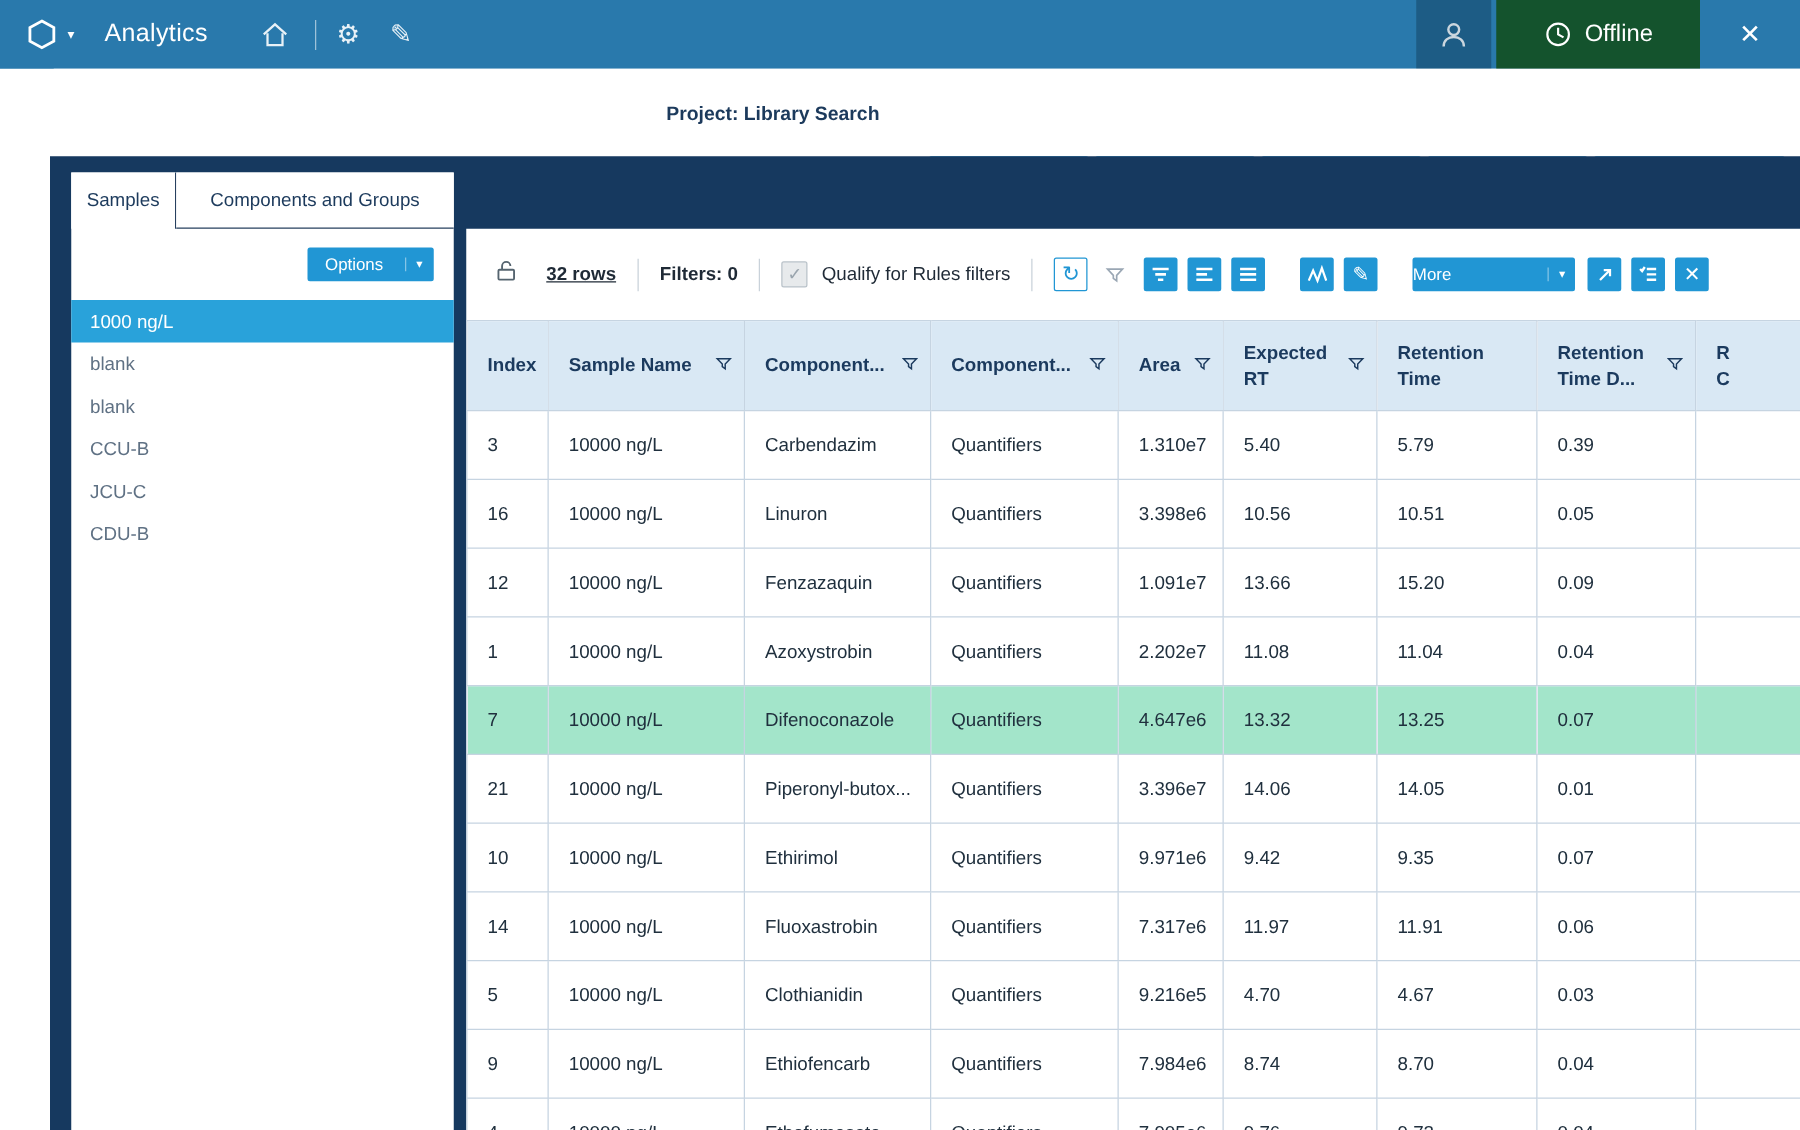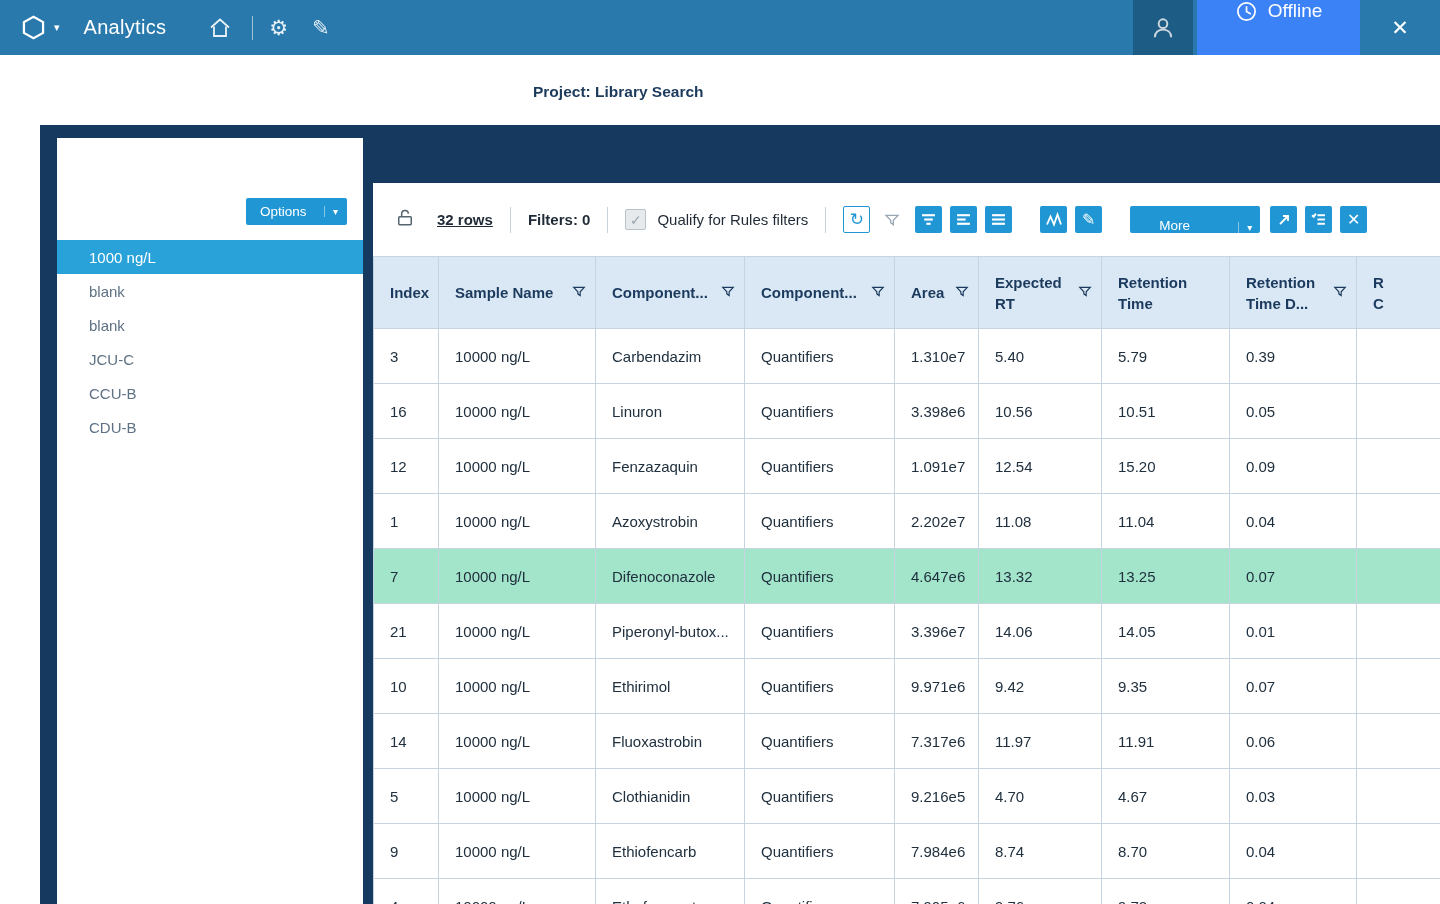--- a/index.html
+++ b/index.html
@@ -12,21 +12,21 @@
             display:flex; align-items:center; padding-left:20px; }
   .topbar svg { display:block; }
   .logo-wrap { display:flex; align-items:center; gap:7px; }
   .logo-caret { color:#fff; font-size:11px; }
   .app-title { color:#fff; font-size:20px; font-weight:400; margin-left:24px; letter-spacing:.3px; }
   .tb-ico { margin-left:28px; display:flex; align-items:center; color:#e8f1f7; }
   .tb-divider { width:1px; height:24px; background:rgba(255,255,255,.55); margin:0 16px 0 20px; }
   .tb-char { color:#e8f1f7; font-size:21px; line-height:1; }
   .topbar-right { margin-left:auto; display:flex; align-items:stretch; height:55px; }
   .user-btn { width:60px; background:rgba(10,40,60,.35); display:flex; align-items:center; justify-content:center; margin-right:4px; cursor:pointer; }
-  .offline-badge { width:163px; background:#3b82f6; display:flex; align-items:flex-start; justify-content:center; gap:10px;
+  .offline-badge { width:163px; background:#14532d; display:flex; align-items:center; justify-content:center; gap:10px;
                    color:#fff; font-size:19px; }
   .top-close { width:80px; display:flex; align-items:center; justify-content:center; color:#fff; font-size:21px; font-weight:400; cursor:pointer; }
 
   
   .menubar { position:absolute; top:55px; left:0; width:100%; height:70px; background:#fff;margin-left:43px; }
   .project-label { position:absolute; left:490px; top:28px; color:#1C3A5C; font-size:15.5px; font-weight:700; }
   .menu-buttons { position:absolute; left:665px; top:83px; transform:translateY(-50%); display:flex; gap:5px; align-items:center; }
   .mbtn { width:128px; height:26px; background:#2196D4; border-radius:2px; color:#fff; font-size:13.5px;
           display:flex; align-items:center; justify-content:space-between; padding:0 8px 0 11px; cursor:pointer; }
   .mbtn:last-of-type { width:153px; }
@@ -38,21 +38,21 @@
 
   
   .left-panel { position:absolute; left:17px; top:13px; width:306px; height:766px; background:#fff; }
   .lp-tabs { display:flex; height:45px; }
   .lp-tab { display:flex; align-items:center; justify-content:center; font-size:15px; color:#1C3A5C; cursor:pointer; background:#fff; }
   .tab-samples { width:84px; border-right:1.5px solid #27405F; }
   .tab-components { flex:1; border-bottom:1.5px solid #27405F; }
   .options-btn { position:absolute; top:60px; right:16px; width:101px; height:27px; background:#2196D4; border-radius:2px;
                  color:#fff; font-size:13.5px; display:flex; align-items:center; justify-content:space-between; padding:0 9px 0 14px; cursor:pointer; }
   .sample-list { position:absolute; top:102px; left:0; right:0; list-style:none; }
-  .sample-list li { height:34px; display:flex; align-items:center; padding-left:32px; font-size:15px; color:#5F7184; cursor:pointer; white-space:nowrap; }
+  .sample-list li { height:34px; display:flex; align-items:center; padding-left:15px; font-size:15px; color:#5F7184; cursor:pointer; white-space:nowrap; }
   .sample-list li.selected { background:#29A2DA; color:#fff; }
 
   
   .right-panel { position:absolute; left:333px; top:13px; right:0; height:766px; }
   .table-tab { position:absolute; left:0; top:0; width:272px; height:45px; background:#fff; display:flex; align-items:center;
                padding-left:14px; font-size:15px; color:#1C3A5C; white-space:nowrap; cursor:pointer; }
   .table-surface { position:absolute; left:0; top:45px; right:0; bottom:0; background:#fff; overflow:hidden; }
 
   
   .rtoolbar { height:73px; display:flex; align-items:center; padding-left:22px; white-space:nowrap; }
@@ -61,21 +61,21 @@
   .rows-label { margin-left:22px;text-decoration:underline; }
   .qualify-check { width:21px; height:21px; background:#E7EAEC; border:1px solid #B9C2C9; border-radius:2px;
                    display:flex; align-items:center; justify-content:center; color:#9AA5AE; font-size:14px; }
   .qualify-label { color:#1F2A36; font-size:15px; margin-left:11px; }
   .tbtn { width:27px; height:27px; background:#2196D4; border-radius:2px; color:#fff; display:flex; align-items:center;
           justify-content:center; cursor:pointer; flex:none; }
   .tbtn.outline { background:#fff; border:1px solid #2196D4; color:#2196D4; font-size:17px; }
   .tbtn.ghost { background:transparent; color:#9AA7B4; cursor:default; }
   .tbtn + .tbtn { margin-left:8px; }
   .more-btn { margin-left:28px; width:130px; height:27px; background:#2196D4; border-radius:2px; color:#fff; font-size:13.5px;
-              display:flex; align-items:flex-end; justify-content:space-between; padding:0 8px 0 29px; cursor:pointer; flex:none; }
+              display:flex; align-items:center; justify-content:space-between; padding:0 8px 0 0; cursor:pointer; flex:none; }
   .gap28 { margin-left:28px !important; }
   .gap10 { margin-left:10px !important; }
 
   
   table.results { border-collapse:collapse; table-layout:fixed; width:1090px; }
   table.results th, table.results td { border:1px solid #C6D4E1; overflow:hidden; white-space:nowrap; }
   table.results th { height:72px; background:#D9E8F4; color:#1B3A5E; font-size:15px; font-weight:700; text-align:left;
                      padding:0 26px 0 16px; position:relative; vertical-align:middle; }
   .th-lines { display:flex; flex-direction:column; line-height:1.4; }
   .th-lines span:empty { display:none; }
@@ -163,45 +163,49 @@
         <div class="mbtn">
           <span>Process Method</span>
           <span class="mbtn-caret">▾</span>
         </div>
       </div>
   </div>
 
   <div class="workspace">
 
     <div class="left-panel">
+      <div class="lp-tabs">
+        <div class="lp-tab tab-samples">Samples</div>
+        <div class="lp-tab tab-components">Components and Groups</div>
+      </div>
       <div class="options-btn">
         <span>Options</span>
         <span class="mbtn-caret">▾</span>
       </div>
       <ul class="sample-list">
 
           <li class="selected">
             <span>1000 ng/L</span>
           </li>
 
           <li>
             <span>blank</span>
           </li>
 
           <li>
             <span>blank</span>
           </li>
 
 
           <li>
+            <span>CCU-B</span>
+          </li>
+
+          <li>
             <span>JCU-C</span>
-          </li>
-
-          <li>
-            <span>CCU-B</span>
           </li>
 
           <li>
             <span>CDU-B</span>
           </li>
         </ul>
     </div>
 
     <div class="right-panel">
       <div class="table-surface">
@@ -423,21 +427,21 @@
                 <td>0.05</td>
                 <td></td>
               </tr>
 
               <tr>
                 <td>12</td>
                 <td>10000 ng/L</td>
                 <td>Fenzazaquin</td>
                 <td>Quantifiers</td>
                 <td>1.091e7</td>
-                <td>12.54</td>
+                <td>13.66</td>
                 <td>15.20</td>
                 <td>0.09</td>
                 <td></td>
               </tr>
 
               <tr>
                 <td>1</td>
                 <td>10000 ng/L</td>
                 <td>Azoxystrobin</td>
                 <td>Quantifiers</td>

